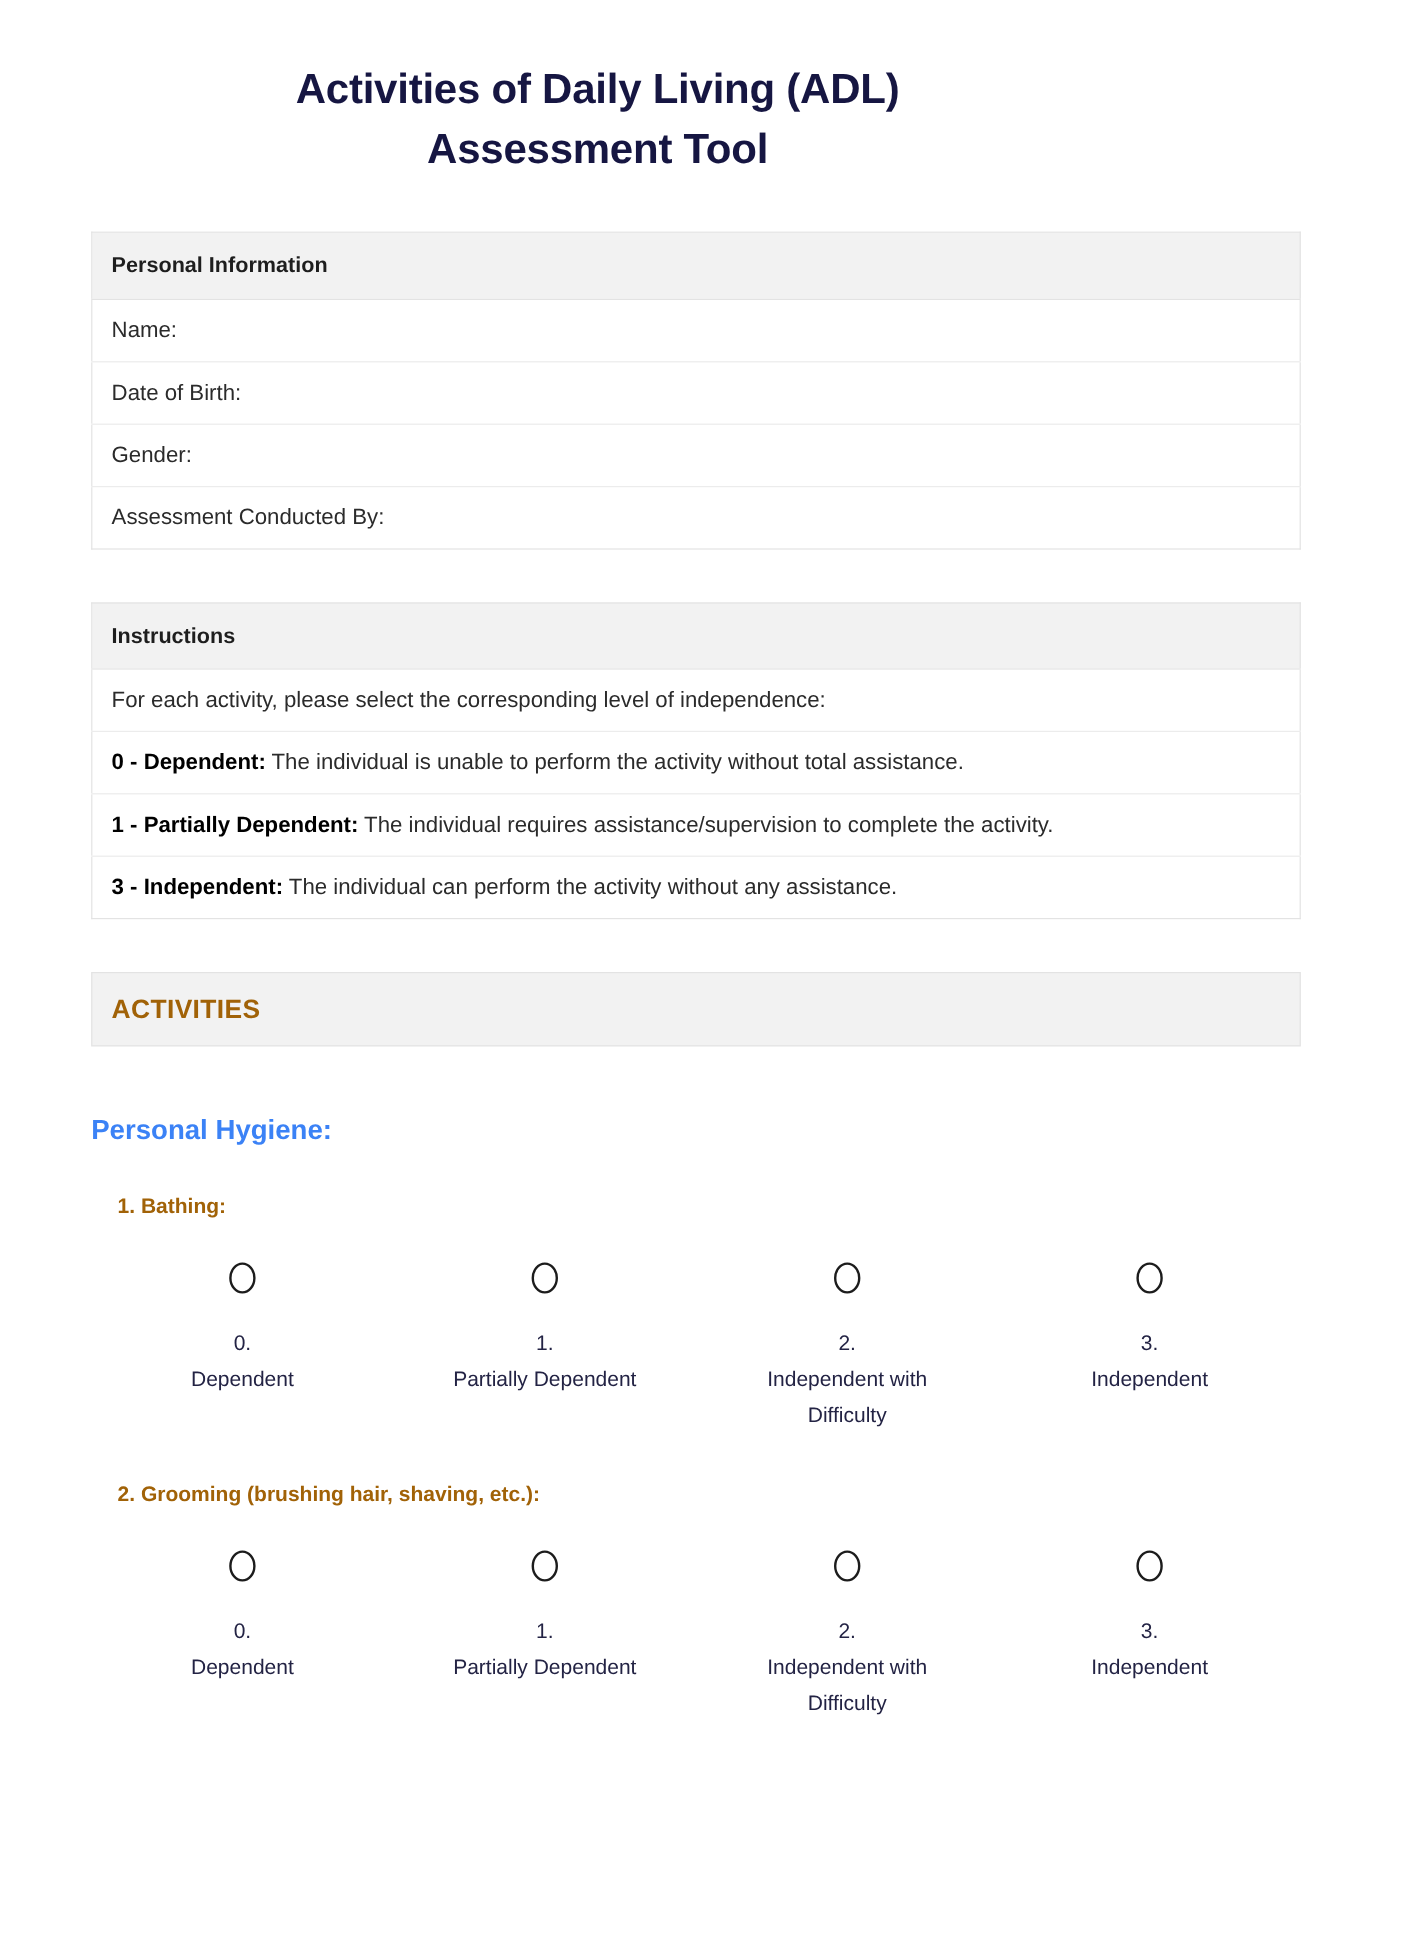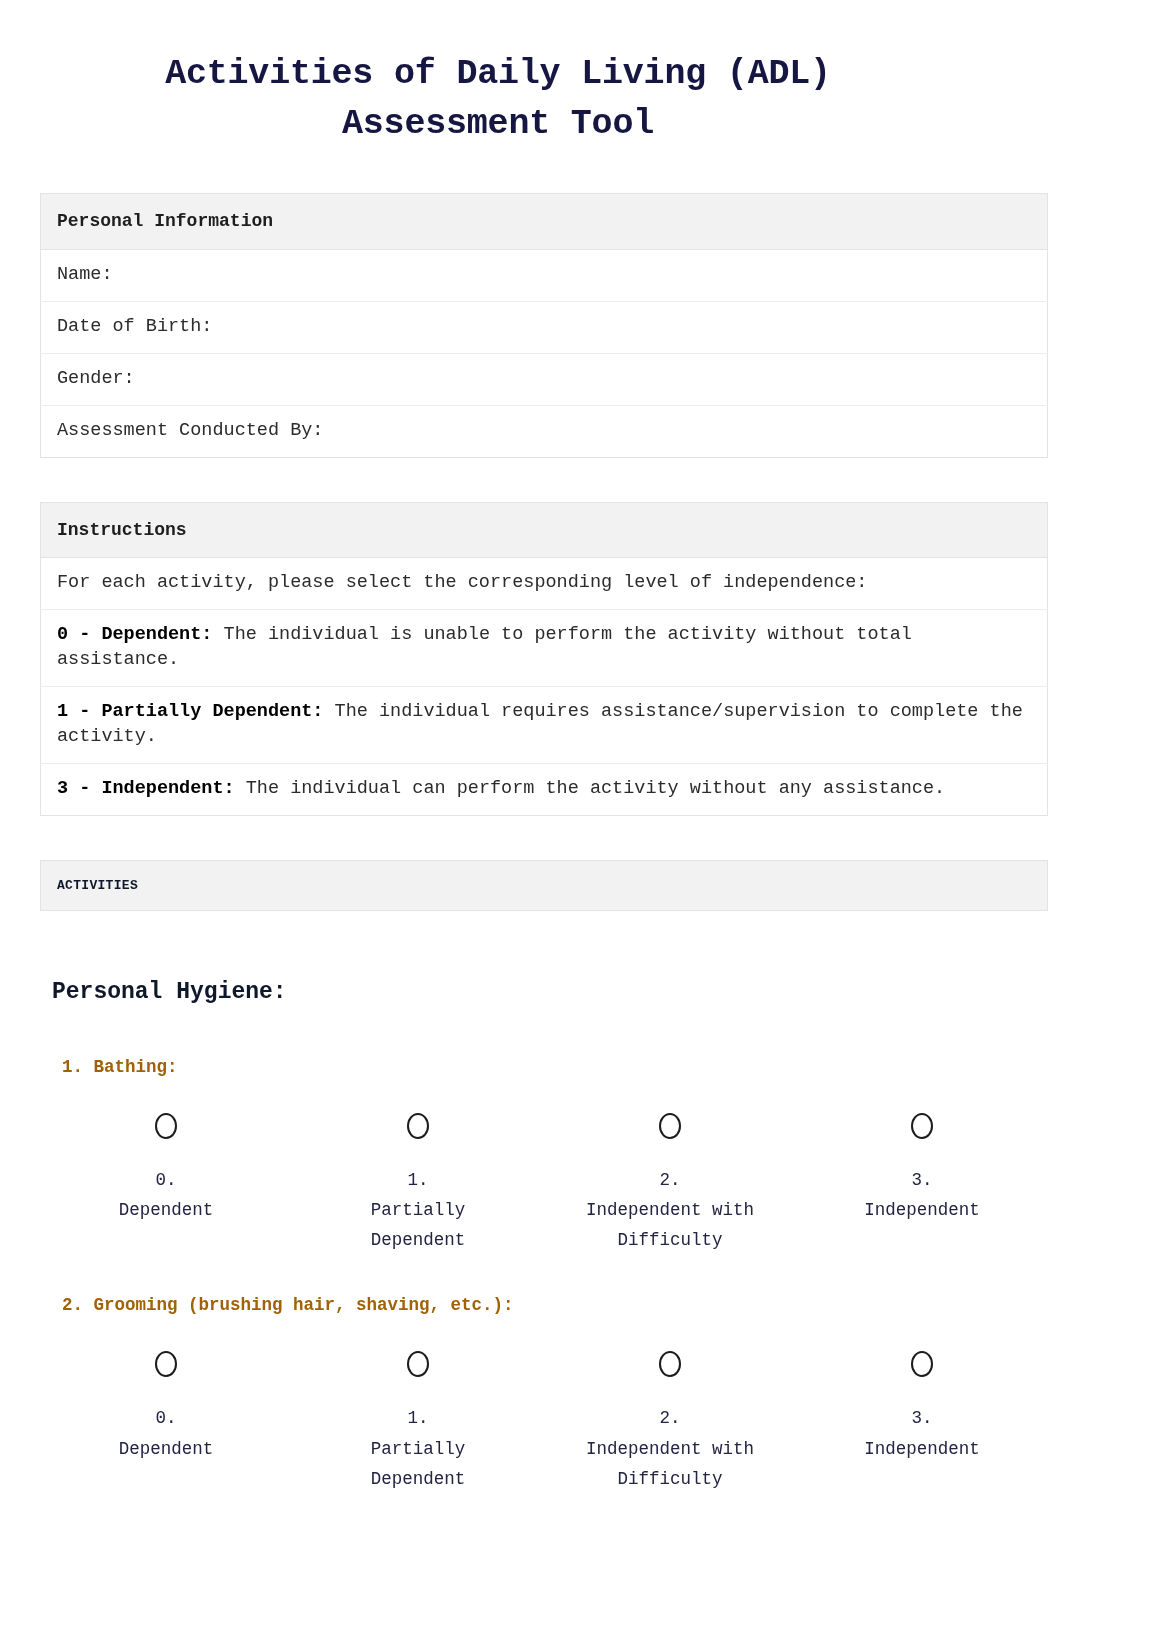--- a/index.html
+++ b/index.html
@@ -11,23 +11,22 @@
     width: 1176px;
     height: 1630px;
     font-family: "Liberation Sans", sans-serif;
     color: #2b2b2b;
     overflow: hidden;
   }
   .page {
     width: 996px;
     min-height: 1630px;
     box-sizing: border-box;
-    padding: 0 40px;
+    padding: 0 76px;
     background: #ffffff;
-    font-family: Liberation Mono, monospace;
   }
 
   
   .doc-title {
     text-align: center;
     color: #161642;
     font-size: 35px;
     font-weight: bold;
     line-height: 1.42;
     letter-spacing: -0.2px;
@@ -66,32 +65,32 @@
   }
   .block-cell b { font-weight: bold; color: #000000; }
 
   
   .activities-banner {
     width: 1008px;
     box-sizing: border-box;
     background: #f2f2f2;
     border: 1px solid #e3e3e3;
     padding: 17px 16px;
-    font-size: 13px;
-    font-weight: bold;
-    color: #0f172a;
+    font-size: 22px;
+    font-weight: bold;
+    color: #a16207;
     letter-spacing: 0.3px;
   }
 
   
   .category-title {
-    color: #0f172a;
+    color: #3b82f6;
     font-size: 23px;
     font-weight: bold;
-    margin: 12px;
+    margin: 0;
     padding: 56px 0 0 0;
   }
   .question-title {
     color: #a16207;
     font-size: 17.5px;
     font-weight: bold;
     margin: 0;
     padding: 40px 0 0 22px;
   }
 

